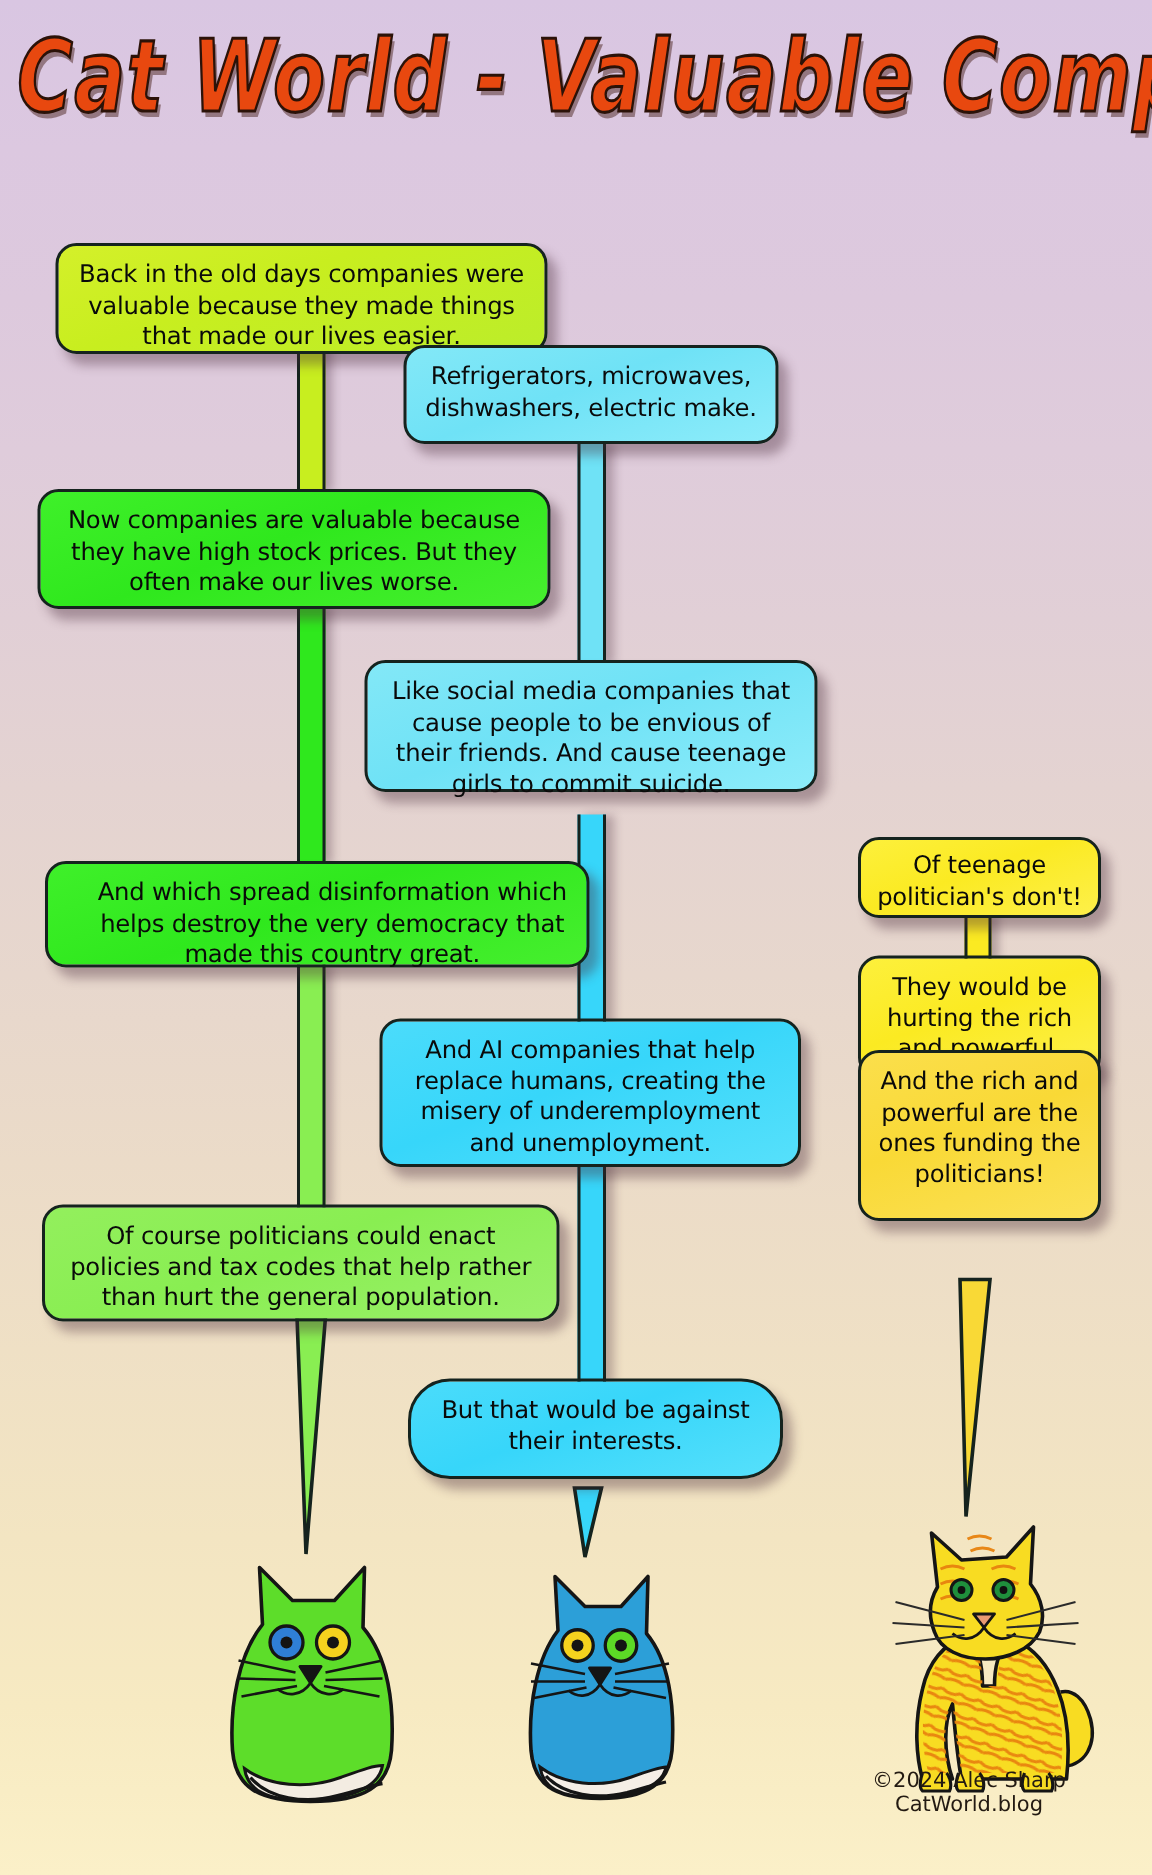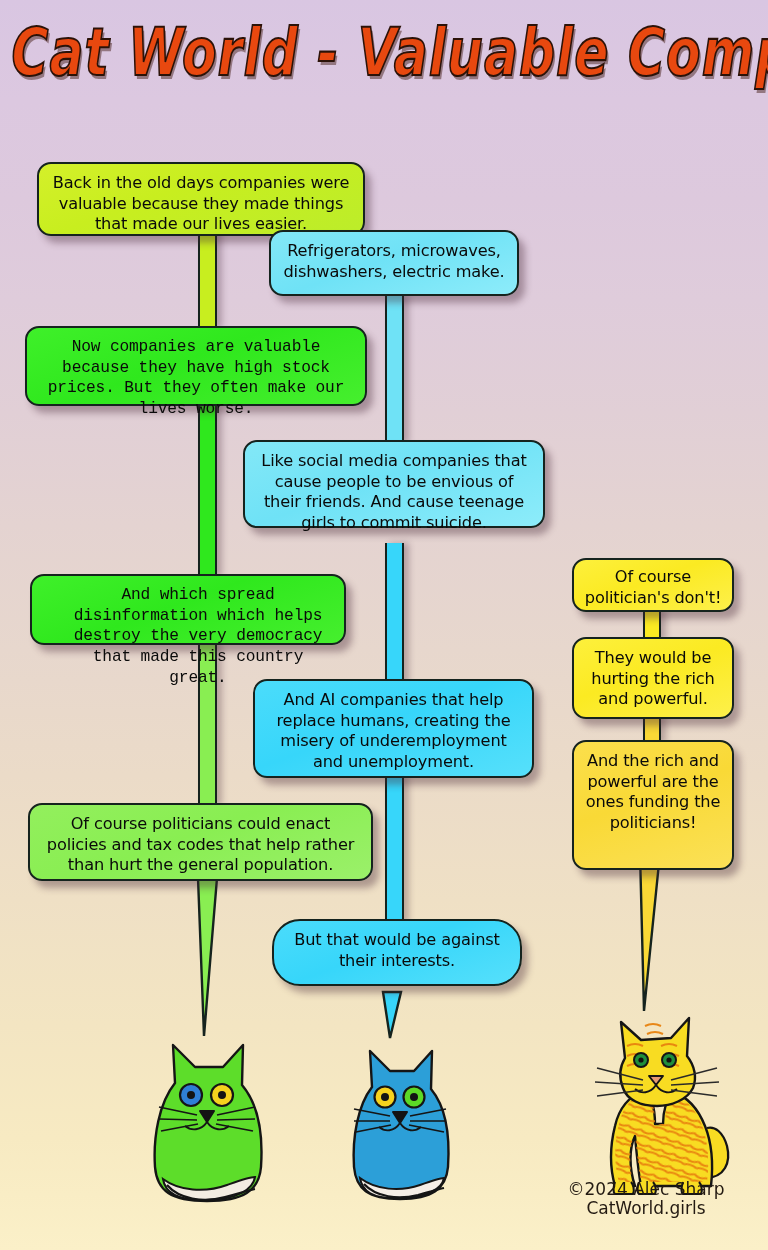--- a/index.html
+++ b/index.html
@@ -66,21 +66,21 @@
     line-height: 1.28;
     color: #0a0a0a;
     text-align: center;
     box-shadow: 6px 7px 7px rgba(70,40,55,.38);
     z-index: 6;
     letter-spacing: -0.15px;
   }
   .bubble .txt { display: block; }
 
   .c-green-light { background: linear-gradient(160deg,#d4f02a 0%, #c8ee1f 40%, #bced2a 100%); margin-top: 36px; }
-  .c-green       { background: linear-gradient(160deg,#3ff02a 0%, #2fe81d 45%, #46ef2e 100%); font-family: Liberation Mono, monospace; }
+  .c-green       { background: linear-gradient(160deg,#3ff02a 0%, #2fe81d 45%, #46ef2e 100%); }
   .c-green-soft  { background: linear-gradient(160deg,#93ef5d 0%, #89ee52 45%, #9bf06a 100%); text-align: center; }
   .c-blue        { background: linear-gradient(160deg,#83e8f7 0%, #6fe2f6 45%, #8decfa 100%); }
   .c-blue-strong { background: linear-gradient(160deg,#4bdcfb 0%, #37d6fa 45%, #56e0fb 100%); }
   .c-yellow      { background: linear-gradient(160deg,#fdf03c 0%, #fbea22 45%, #fdf04a 100%); }
   .c-yellow-deep { background: linear-gradient(160deg,#fbdf4c 0%, #f9d936 45%, #fbe157 100%); }
 
   
   .stem {
     position: absolute;
     box-sizing: border-box;
@@ -102,21 +102,21 @@
 
   
   .cat { position: absolute; z-index: 7; }
 
   
   .credit {
     position: absolute;
     z-index: 9;
     text-align: center;
     font-family: "DejaVu Sans", sans-serif;
-    font-size: 17px;
+    font-size: 14px;
     line-height: 1.12;
     color: #231a12;
     white-space: nowrap;
   }
 </style>
 </head>
 <body>
 
 <div id="comic">
 
@@ -152,45 +152,45 @@
   </div>
 
   <div class="bubble c-green" style="left:25px; top:326px; width:342px; height:80px;">
     <span class="txt">Now companies are valuable because they have high stock prices. But they often make our lives worse.</span>
   </div>
 
   <div class="bubble c-blue" style="left:243px; top:440px; width:302px; height:88px;">
     <span class="txt">Like social media companies that cause people to be envious of their friends. And cause teenage girls to commit suicide.</span>
   </div>
 
-  <div class="bubble c-green" style="left:30px; top:574px; width:316px; height:71px;padding-left:32px;">
+  <div class="bubble c-green" style="left:30px; top:574px; width:363px; height:71px;padding-left:32px;">
     <span class="txt">And which spread disinformation which helps destroy the very democracy that made this country great.</span>
   </div>
 
   <div class="bubble c-blue-strong" style="left:253px; top:679px; width:281px; height:99px;text-align:center;">
     <span class="txt">And AI companies that help replace humans, creating the misery of underemployment and unemployment.</span>
   </div>
 
   <div class="bubble c-green-soft" style="left:28px; top:803px; width:345px; height:78px;">
     <span class="txt">Of course politicians could enact policies and tax codes that help rather than hurt the general population.</span>
   </div>
 
   <div class="bubble c-blue-strong" style="left:272px; top:919px; width:250px; height:67px;border-radius:28px;">
     <span class="txt">But that would be against their interests.</span>
   </div>
 
   <div class="bubble c-yellow" style="left:572px; top:558px; width:162px; height:54px; padding:7px 8px;">
-    <span class="txt">Of course politician's don't!</span>
+    <span class="txt">Of teenage politician's don't!</span>
   </div>
 
   <div class="bubble c-yellow" style="left:572px; top:637px; width:162px; height:82px; padding:9px 8px;">
     <span class="txt">They would be hurting the rich and powerful.</span>
   </div>
 
-  <div class="bubble c-yellow-deep" style="left:572px; top:740px; width:162px; height:130px; padding:9px 8px;">
+  <div class="bubble c-yellow-deep" style="left:572px; top:700px; width:162px; height:114px; padding:9px 8px;">
     <span class="txt">And the rich and powerful are the ones funding the politicians!</span>
   </div>
 
   <svg class="cat" style="left:143px; top:1027px; width:128px; height:180px;" viewBox="0 0 128 180">
     <g stroke="#151515" stroke-width="2.4" fill="#5ddd2a" stroke-linejoin="round">
       <path d="M32 56 L30 18 L52 40 L80 40 L100 18 L99 58
                C116 78 120 110 118 140
                C116 164 100 174 64 174
                C28 174 14 164 12 140
                C10 110 16 76 32 56 Z"></path>
@@ -297,16 +297,16 @@
         <path d="M58 79 L10 76"></path>
         <path d="M58 84 L12 90"></path>
       <path d="M86 74 L132 62"></path>
         <path d="M86 79 L134 76"></path>
         <path d="M86 84 L132 90"></path>
     </g>
   </svg>
 
   <div class="credit" style="left:566px; top:1180px; width:160px;">
     <div>©2024 Alec Sharp</div>
-    <div>CatWorld.girls</div>
+    <div>CatWorld.blog</div>
   </div>
 
 </div>
 
 </body></html>

